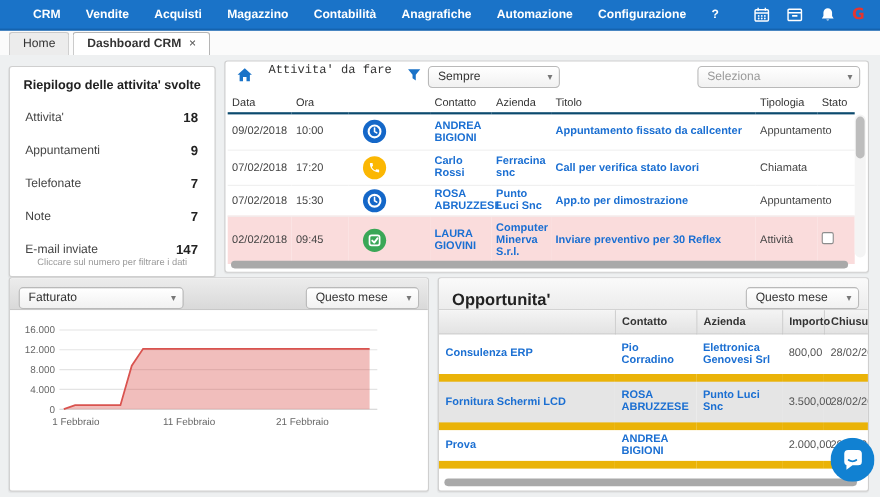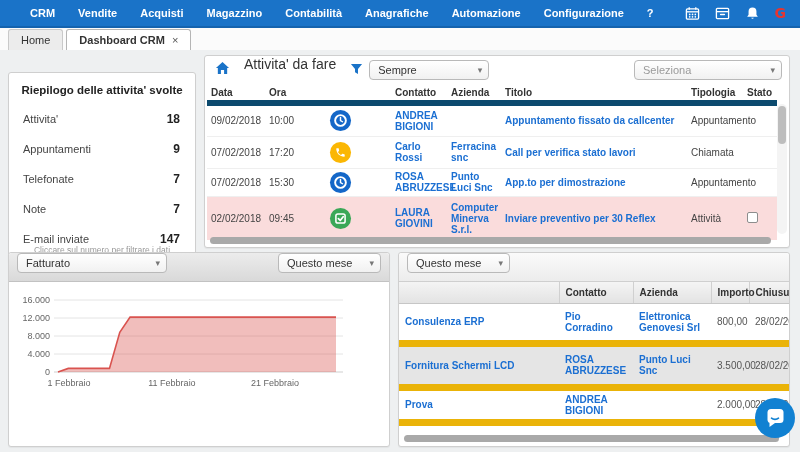--- a/index.html
+++ b/index.html
@@ -20,56 +20,56 @@
   .tabbar { position:absolute; left:0; top:28px; width:800px; height:22px; background:#fbfbfb; display:flex; align-items:flex-end; padding:0 0 0 8px; }
   .tab { height:21px; display:flex; align-items:center; padding:0 12px; font-size:11px; color:#333;
     border:1px solid #c9c9c9; border-bottom:none; border-radius:3px 3px 0 0; background:#ececec; margin-right:3px; cursor:pointer; }
   .tab.active { background:#fff; border-color:#b5b5b5; font-weight:bold; }
   .tab .close { margin-left:7px; font-weight:normal; color:#555; font-size:11px; }
 
   
   .panel { position:absolute; background:#fff; border:1px solid #cfcfcf; border-radius:3px; box-shadow:0 1px 1px rgba(0,0,0,.05); }
 
   
-  .summary { left:8px; top:72px; width:188px; height:192px; }
+  .summary { left:8px; top:60px; width:188px; height:192px; }
   .summary .title { margin-top:11px; text-align:center; font-size:11.5px; font-weight:bold; color:#222; }
   .sum-row { display:flex; justify-content:space-between; align-items:center; padding:0 15px 0 14px; margin-top:16px;text-align:center; }
   .sum-row .lbl { font-size:11px; color:#444; }
   .sum-row .val { font-size:12px; font-weight:bold; color:#222; cursor:pointer; }
   .summary .footer { position:absolute; bottom:8px; left:0; width:100%; text-align:center; font-size:8.5px; color:#999; }
 
   
   .activities { left:204px; top:55px; width:586px; height:193px; }
   .act-toolbar { height:28px; display:flex; align-items:center; padding:0 7px 0 10px; }
-  .act-toolbar .ttl { font-size:14px; color:#333; margin:0 14px 13px 14px; }
+  .act-toolbar .ttl { font-size:11px; color:#333; margin:0 14px 13px 14px;font-family:Liberation Mono, monospace; }
   .select { position:relative; height:20px; border:1px solid #b9b9b9; border-radius:4px;
     background:linear-gradient(#ffffff,#f1f1f1); font-size:11px; color:#333;
     display:flex; align-items:center; padding:0 20px 0 8px; cursor:pointer; white-space:nowrap; overflow:hidden; }
   .select::after { content:"▾"; position:absolute; right:6px; top:4px; font-size:9px; color:#777; }
   .select.placeholder span { color:#9a9a9a; }
   .sel-seleziona { width:148px; margin-left:auto; }
   .sel-sempre { width:120px; margin-left:6px; }
 
   table.act-table { position:absolute; top:28px; left:2px; width:570px; border-collapse:collapse; table-layout:fixed; }
-  .act-table th { height:19px; font-size:10px; font-weight:bold; text-align:left; color:#333; padding:0 4px; border-bottom:6px solid #0c4a6e; }
+  .act-table th { height:19px; font-size:10px; font-weight:normal; text-align:left; color:#333; padding:0 4px; border-bottom:2px solid #0c4a6e; }
   .act-table td { font-size:10px; padding:2px 4px; vertical-align:middle; border-bottom:1px solid #efefef; }
   .act-table tr.highlight td { background:#fadcdc; border-bottom:none; }
   .act-table .muted { color:#444; }
   .link { color:#1b6fd2; font-weight:bold; cursor:pointer; }
   .type { color:#444; }
   .icon-badge { width:23px; height:23px; display:block; margin-left:8px; }
   .checkbox { width:11px; height:11px; border:1px solid #8d8d8d; border-radius:2px; background:#fff; display:inline-block; cursor:pointer; }
   .vscroll { position:absolute; right:2px; top:48px; bottom:13px; width:10px; background:#f4f4f4; border-radius:5px; }
   .vscroll .thumb { position:absolute; top:2px; left:1px; width:8px; height:38px; background:#bdbdbd; border-radius:4px; }
   .hscroll { position:absolute; left:5px; right:18px; bottom:3px; height:7px; }
   .hscroll .thumb { width:100%; height:7px; background:#a9a9a9; border-radius:4px; }
 
   
   .panel-head { height:29px; background:linear-gradient(#ececec,#d9d9d9); border-bottom:1px solid #c2c2c2;
-    border-radius:3px 3px 0 0; display:flex; align-items:flex-start; justify-content:space-between; padding:0 8px; }
+    border-radius:3px 3px 0 0; display:flex; align-items:flex-end; justify-content:space-between; padding:0 8px; }
 
   
   .fatturato { left:8px; top:252px; width:382px; height:195px; }
   .sel-fatturato { width:150px; }
   .sel-qm { width:103px; }
   .chart-area { position:absolute; top:29px; left:0; right:0; bottom:0; }
   .tick { font-size:9px; fill:#666; font-family:"Liberation Sans", sans-serif; }
 
   
   .opportunita { left:398px; top:252px; width:392px; height:195px; overflow:hidden; }
@@ -316,20 +316,21 @@
           <text x="162.96296296296296" y="104" text-anchor="middle" class="tick">11 Febbraio</text>
           <text x="265.9259259259259" y="104" text-anchor="middle" class="tick">21 Febbraio</text>
           <polygon points="49,90 59.2962962962963,86.4 100.48148148148148,86.4 110.77777777777777,50.4 121.07407407407408,35.1 327,35.1 327,90 49,90" fill="rgba(217,83,79,0.38)"></polygon>
           <polyline points="49,90 59.2962962962963,86.4 100.48148148148148,86.4 110.77777777777777,50.4 121.07407407407408,35.1 327,35.1" fill="none" stroke="#d9534f" stroke-width="1.6"></polyline>
         </svg>
     </div>
   </section>
 
   <section class="panel opportunita">
     <div class="panel-head">
+      <span class="opp-title">Opportunita'</span>
       <div class="select sel-qm">
         <span>Questo mese</span>
       </div>
     </div>
     <table class="opp-table">
       <colgroup>
         <col style="width:160px">
           <col style="width:74px">
           <col style="width:78px">
           <col style="width:38px">

